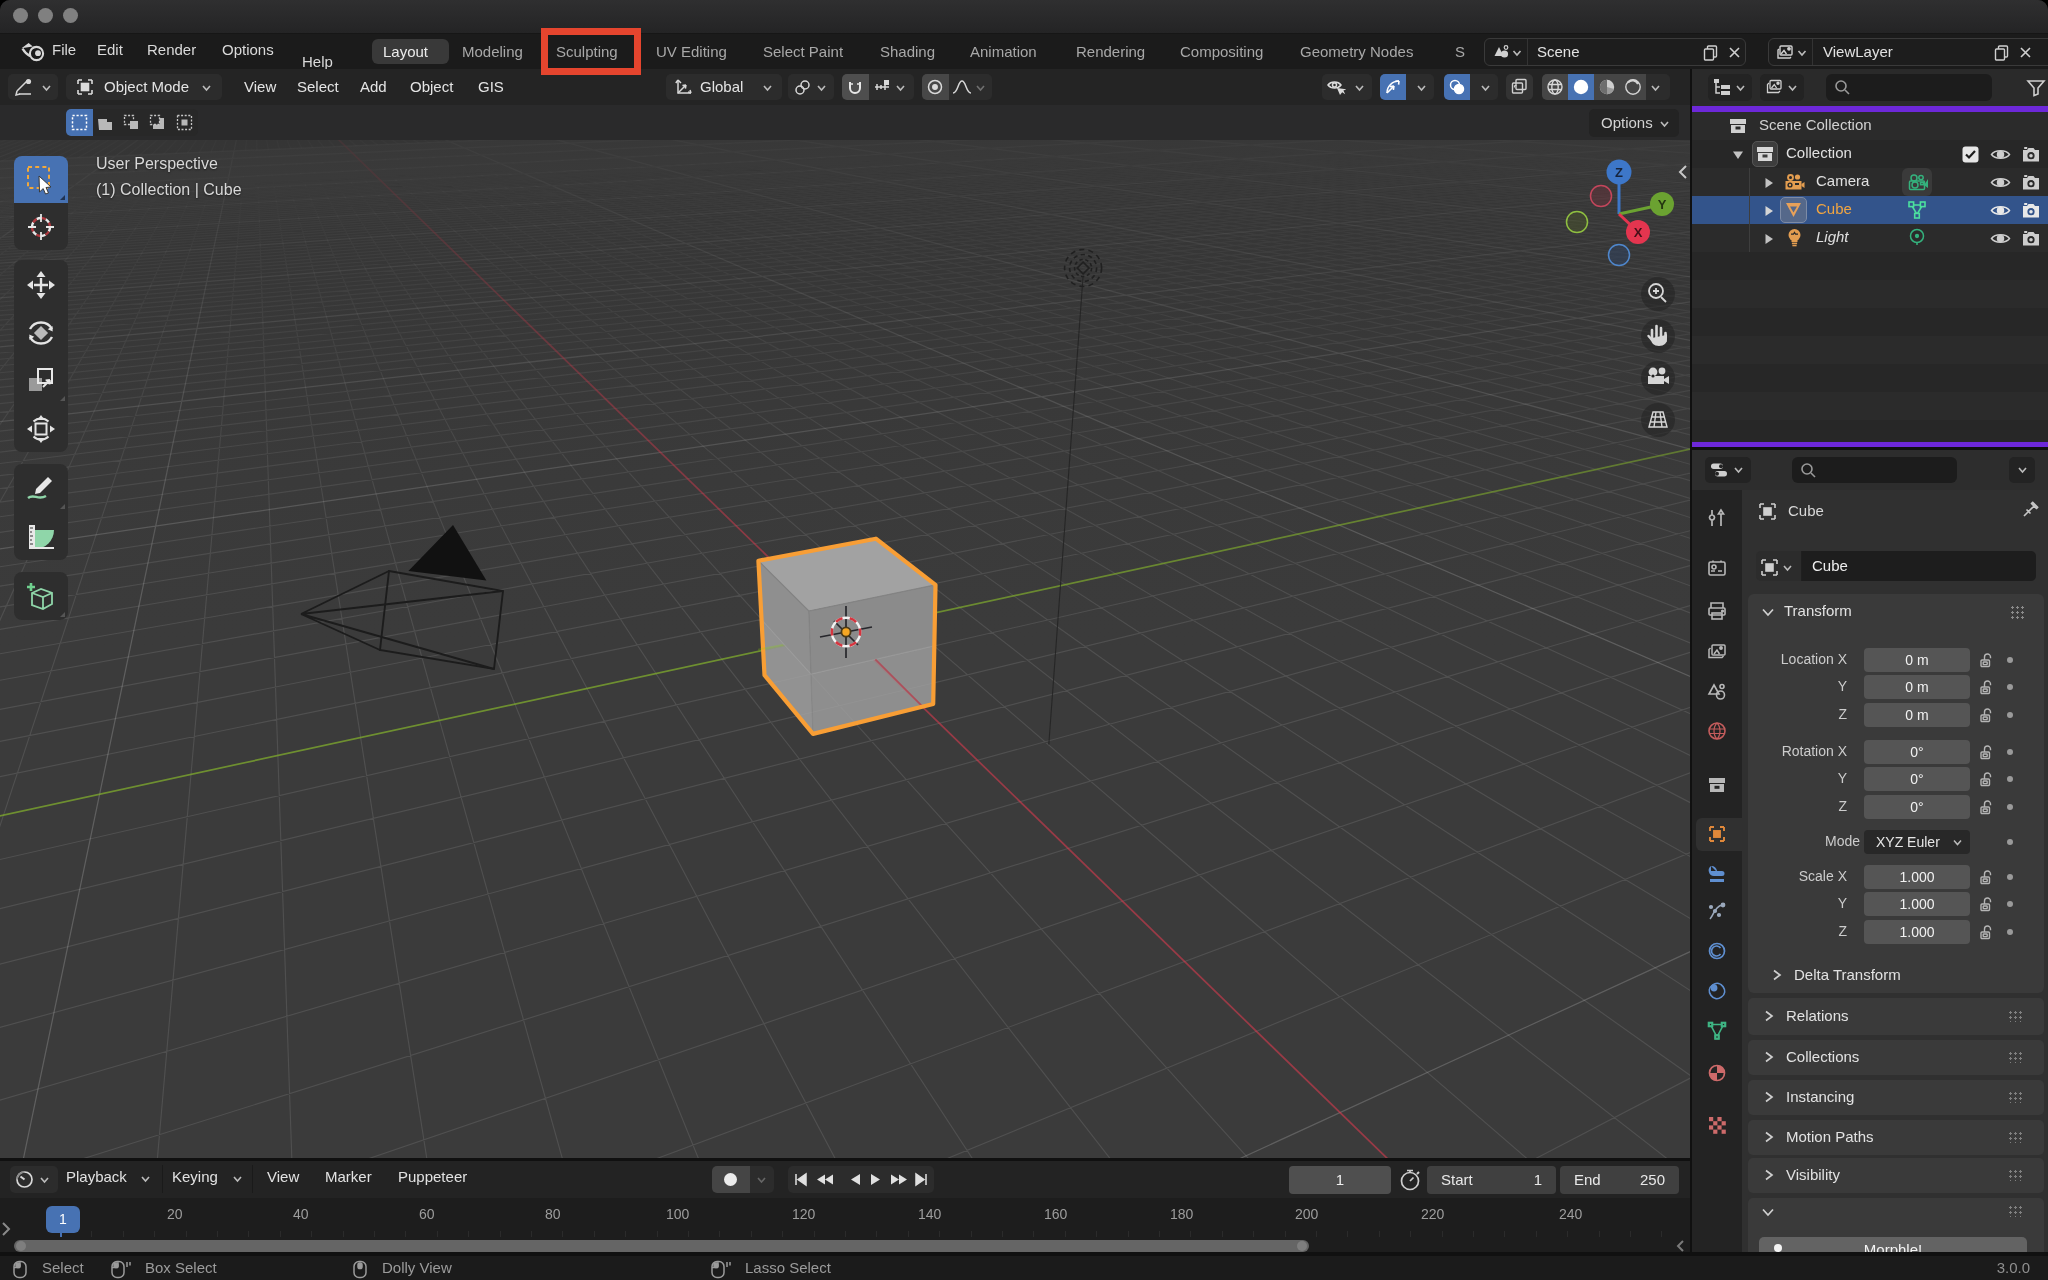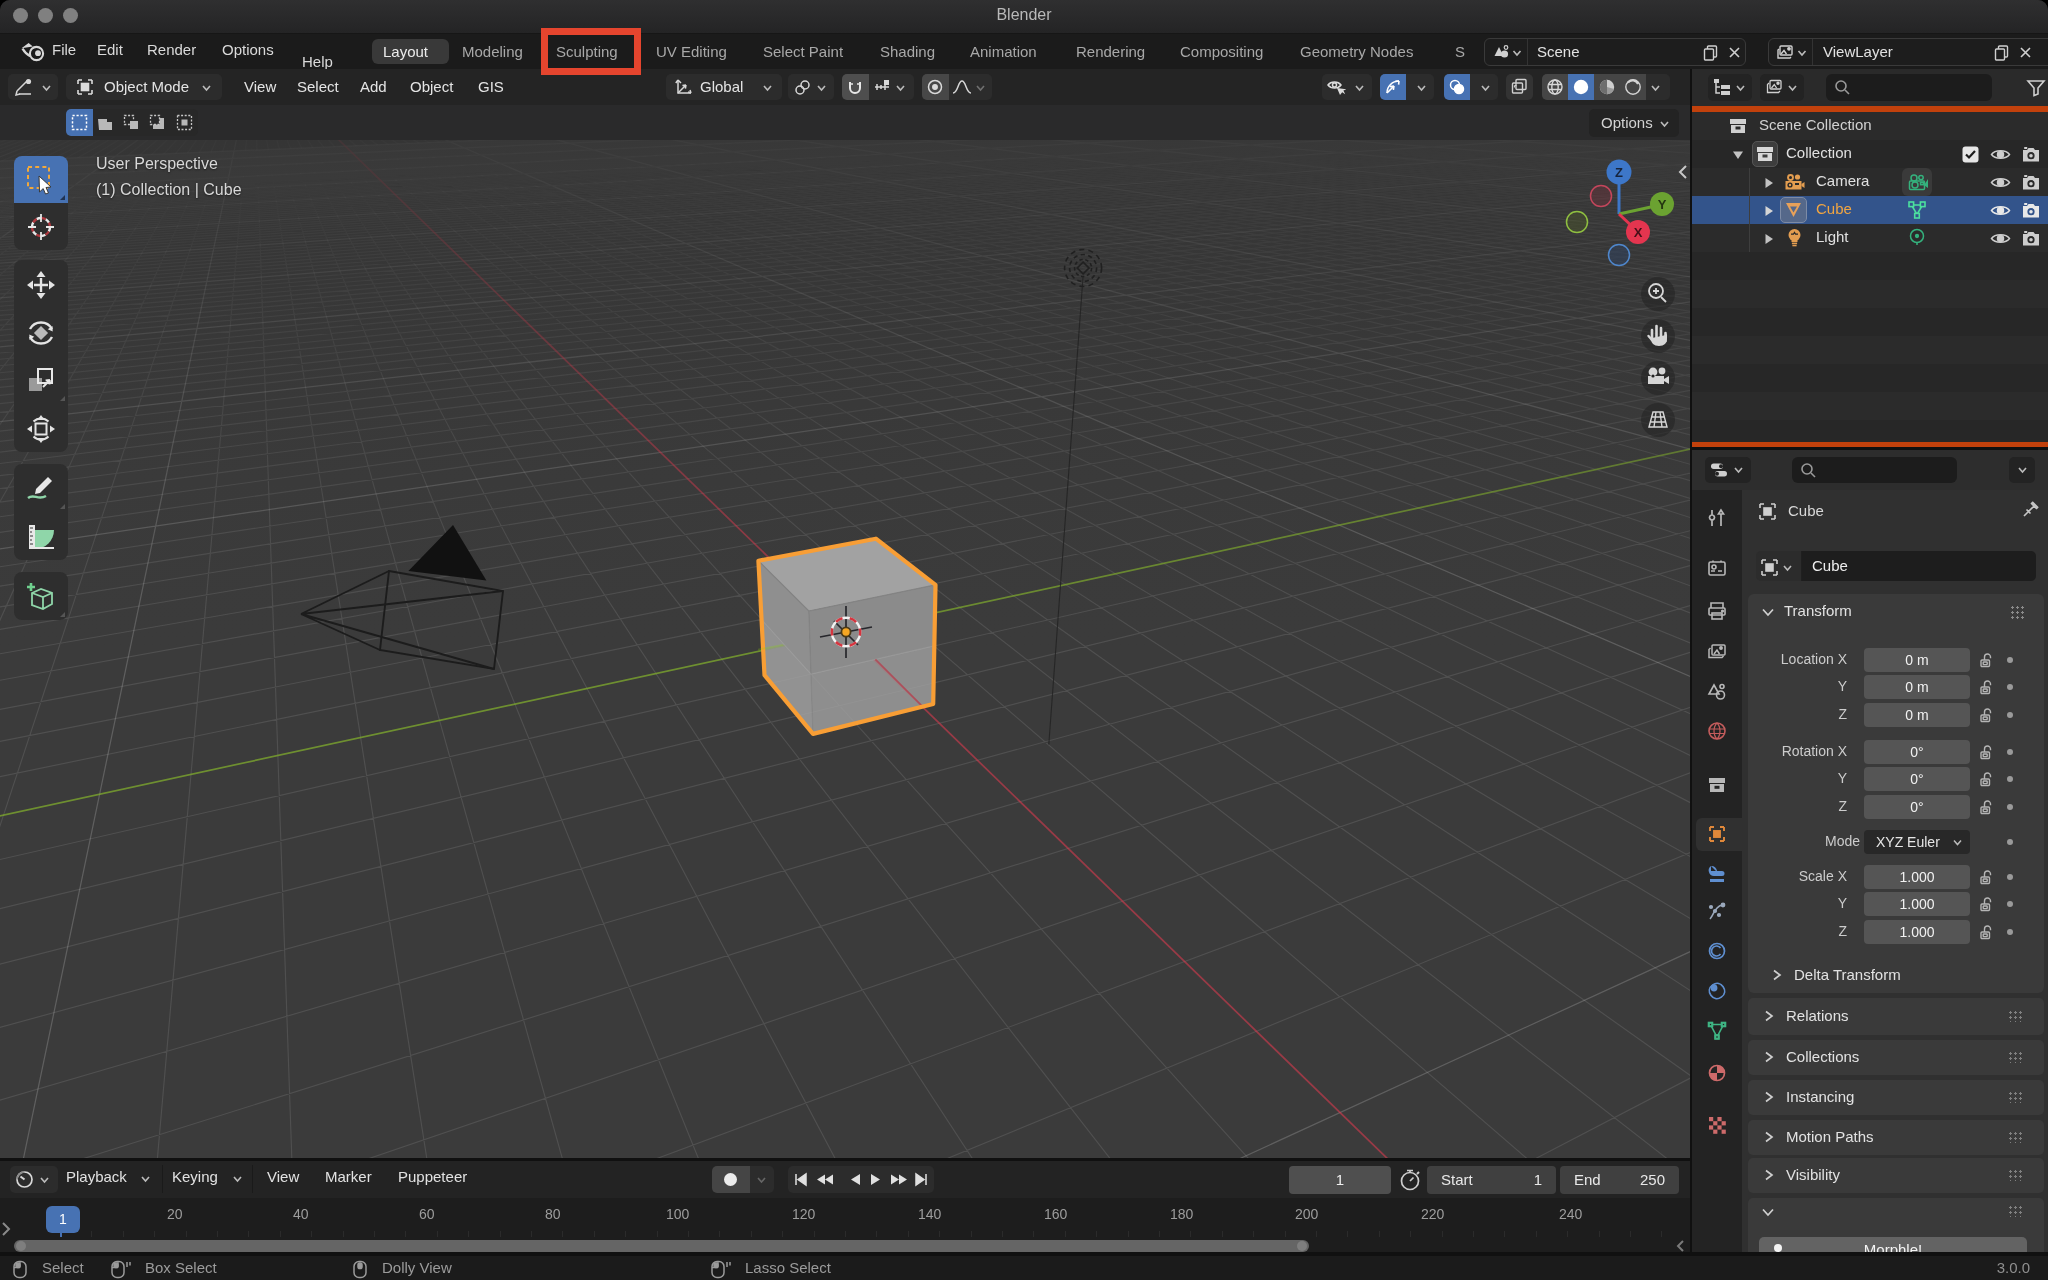--- a/index.html
+++ b/index.html
@@ -12,21 +12,20 @@
   svg{display:block;}
 </style>
 </head>
 <body>
 <div id="app">
 
   <div class="abs" style="left:0;top:0;width:2048px;height:34px;background:linear-gradient(#2f2f30,#242425);border-bottom:1px solid #161616;">
     <div class="abs" style="left:13px;top:8px;width:15px;height:15px;border-radius:50%;background:#808080;"></div>
     <div class="abs" style="left:38px;top:8px;width:15px;height:15px;border-radius:50%;background:#808080;"></div>
     <div class="abs" style="left:63px;top:8px;width:15px;height:15px;border-radius:50%;background:#808080;"></div>
-    <div class="txt" style="left:0;right:0;top:6px;text-align:center;color:#b9b9b9;font-size:16px;">Blender</div>
   </div>
 
   <div class="abs" style="left:0;top:34px;width:2048px;height:35px;background:#1b1b1b;">
 
     <svg class="abs" style="left:20px;top:6px" width="28" height="23" viewBox="0 0 28 23">
       <circle cx="16.5" cy="13.5" r="6.6" fill="none" stroke="#d8d8d8" stroke-width="2.1"></circle>
       <circle cx="18" cy="13.2" r="2.9" fill="#d8d8d8"></circle>
       <path d="M1.5 8.2 L12.8 6.6 L8.6 3 Z" fill="#d8d8d8"></path>
       <path d="M2.5 8.6 C4.5 12 7 14.6 10.2 16.2" fill="none" stroke="#d8d8d8" stroke-width="2.2"></path>
     </svg>
@@ -595,21 +594,21 @@
     <svg class="abs" style="left:710px;top:4px" width="24" height="19" viewBox="0 0 24 19" fill="none" stroke="#9b9b9b" stroke-width="1.5">
       <rect x="2" y="1.5" width="12" height="16" rx="5"></rect>
         <path d="M8 1.5 v6 M2 7.5 h6" stroke-width="1.3"></path>
         <rect x="4" y="3" width="4" height="4.5" rx="1.5" fill="#9b9b9b"></rect>
       <path d="M17 2 v5 M20 2 v3.5"></path>
     </svg>
     <div class="txt" style="left:745px;top:3px;">Lasso Select</div>
     <div class="txt" style="right:18px;top:3px;color:#8f8f8f;">3.0.0</div>
   </div>
 
-  <div class="abs" style="left:1690px;top:69px;width:358px;height:481px;background:#c2410c;border-left:2px solid #101010;">
+  <div class="abs" style="left:1690px;top:69px;width:358px;height:481px;background:#6d28d9;border-left:2px solid #101010;">
       <div class="abs" style="left:0;top:43px;width:358px;height:330px;background:repeating-linear-gradient(#2b2b2b 0px,#2b2b2b 28px,#272727 28px,#272727 56px);"></div>
 
     <div class="abs" style="left:0;top:0;width:358px;height:37px;background:#2a2a2a;">
       <div class="abs" style="left:16px;top:5px;width:44px;height:27px;background:#232323;border-radius:5px;">
         <svg class="abs" style="left:5px;top:4px" width="18" height="18" viewBox="0 0 18 18" fill="#cfcfcf">
           <rect x="1" y="1" width="5" height="4"></rect>
             <path d="M3 5 v10 h4" fill="none" stroke="#cfcfcf" stroke-width="1.5"></path>
             <path d="M3 9 h4" stroke="#cfcfcf" stroke-width="1.5"></path>
           <rect x="8" y="7" width="9" height="4"></rect>
             <rect x="8" y="13" width="9" height="4"></rect>
@@ -740,21 +739,21 @@
       <svg class="abs" style="left:72px;top:9px" width="10" height="12" viewBox="0 0 10 12">
           <path d="M1.5 1 L9 6 L1.5 11 Z" fill="#c2c2c2"></path>
         </svg>
       <svg class="abs" style="left:93px;top:4px" width="19" height="20" viewBox="0 0 19 20" fill="#e39d50">
           <circle cx="9.5" cy="7" r="6"></circle>
           <rect x="6.5" y="12" width="6" height="2"></rect>
           <rect x="6.9" y="14.6" width="5.2" height="1.6"></rect>
           <rect x="7.4" y="16.8" width="4.2" height="1.5"></rect>
           <path d="M6 6.2 h2.4 l1.1-1.8 1.1 1.8 H13" stroke="#282828" stroke-width="1.2" fill="none"></path>
         </svg>
-      <div class="txt" style="left:124px;top:4px;font-size:15px;color:#e0e0e0;">Light</div>
+      <div class="txt" style="left:124px;top:4px;font-size:15px;color:#e0e0e0;font-style:italic;">Light</div>
       <svg class="abs" style="left:215px;top:4px" width="20" height="21" viewBox="0 0 20 21" fill="none" stroke="#34b27d" stroke-width="1.5">
           <circle cx="10" cy="8" r="6.5"></circle>
           <circle cx="10" cy="8" r="1.4" fill="#34b27d"></circle>
           <path d="M10 15 v3" stroke-dasharray="2 1.5"></path>
         </svg>
       <svg class="abs" style="left:298px;top:5px" width="21" height="19" viewBox="0 0 21 19" fill="none" stroke="#cdcdcd" stroke-width="1.5">
           <path d="M1.5 9.5 C5 4.5 16 4.5 19.5 9.5 C16 14.5 5 14.5 1.5 9.5 Z"></path>
           <circle cx="10.5" cy="9.5" r="3" fill="#cdcdcd"></circle>
         </svg>
       <svg class="abs" style="left:329px;top:5px" width="20" height="19" viewBox="0 0 20 19" fill="#cdcdcd">

